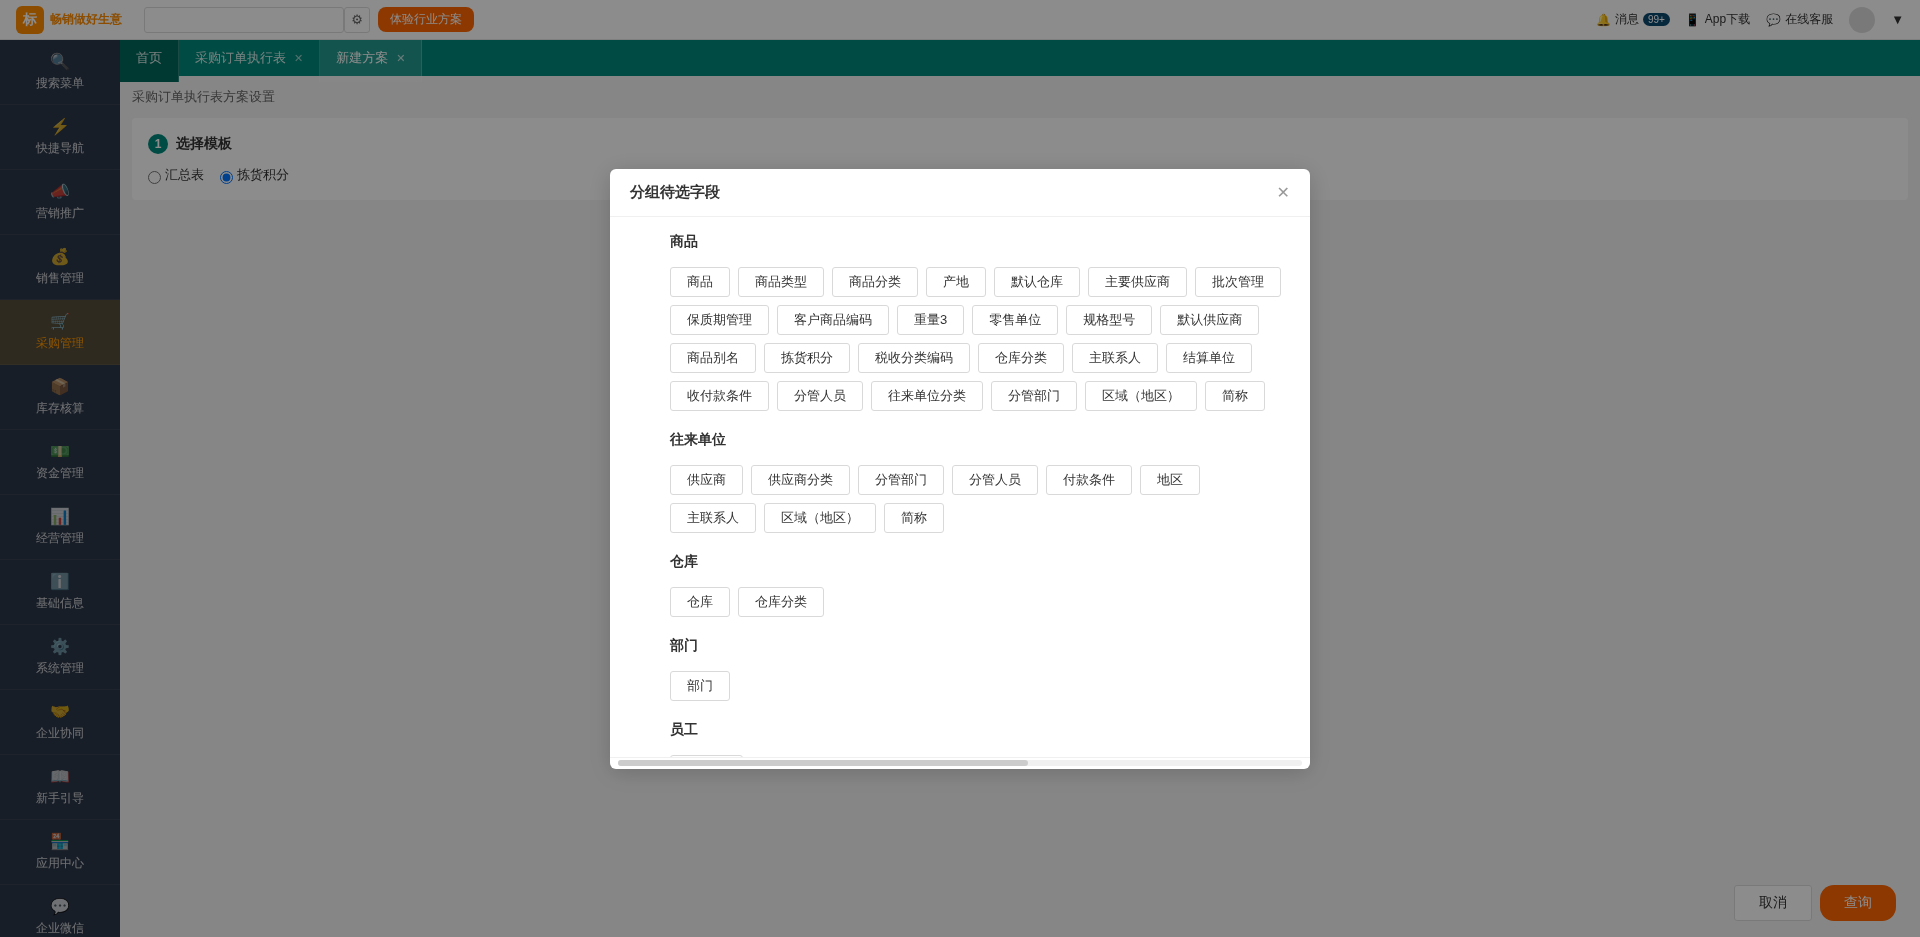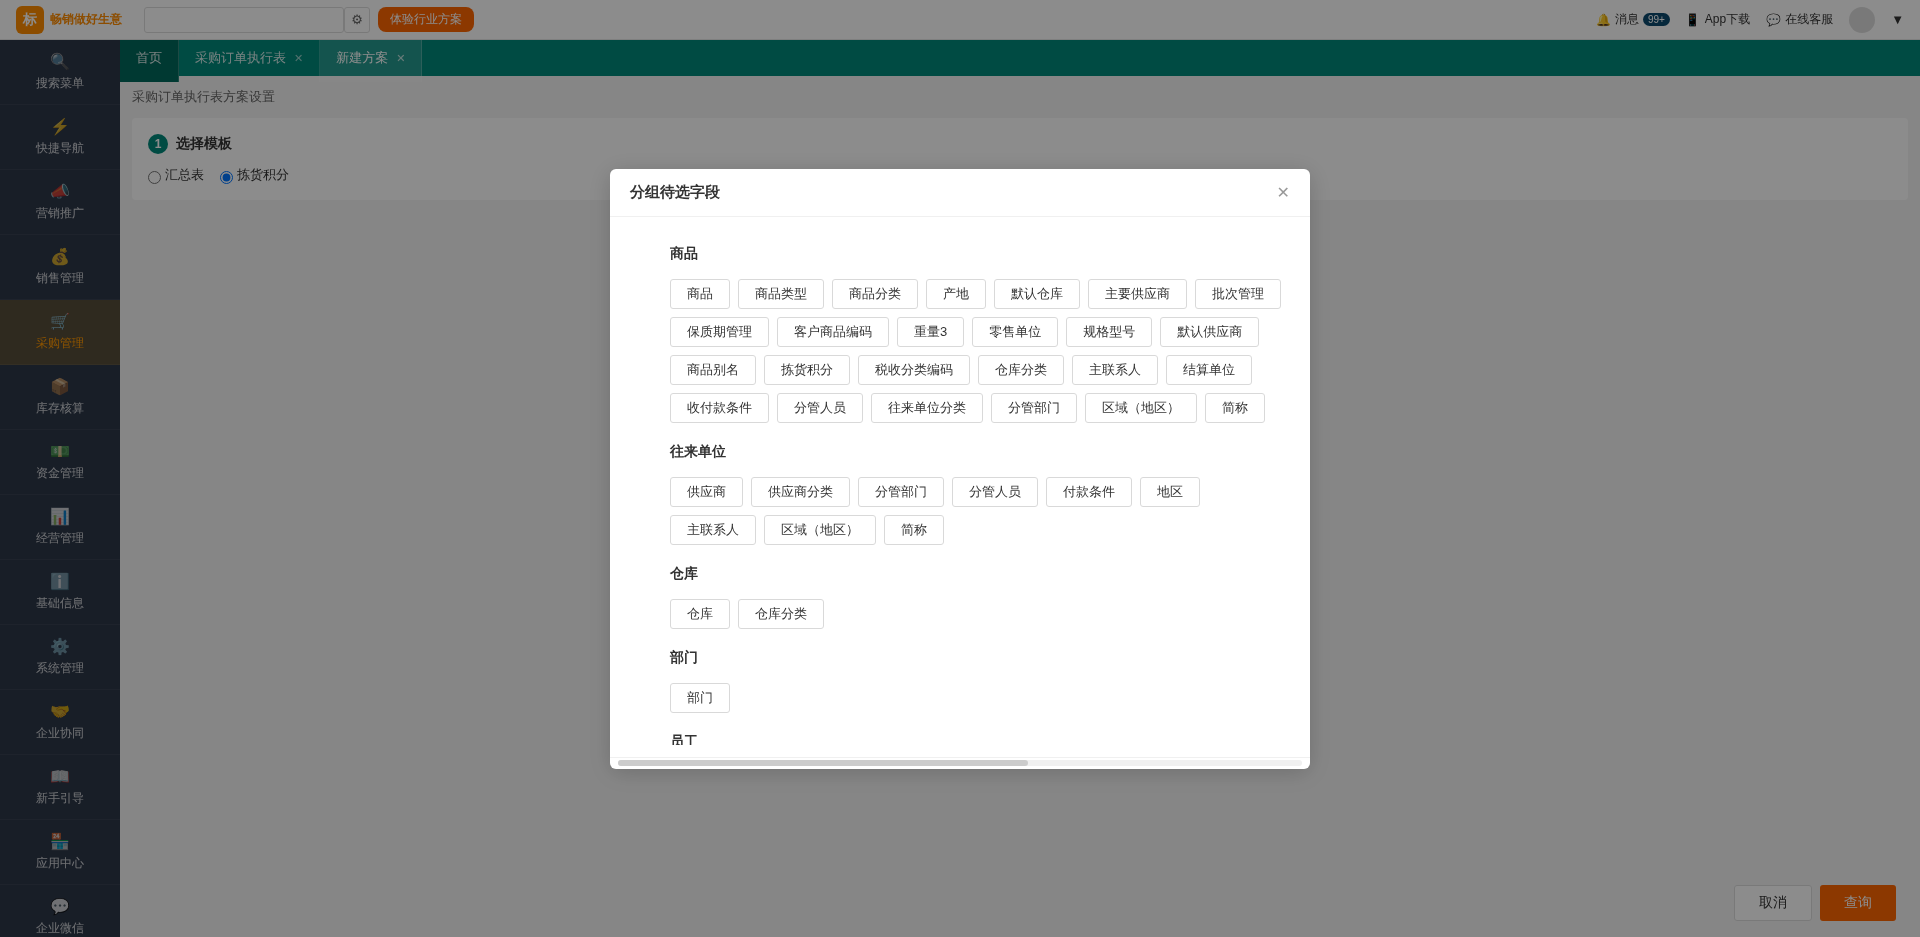--- a/index.html
+++ b/index.html
@@ -118,37 +118,36 @@
     .bottom-btns {
       position: fixed; bottom: 16px; right: 24px;
       display: flex; gap: 8px;
     }
     .btn-cancel {
       padding: 8px 24px; border: 1px solid #ddd; background: white;
       border-radius: 3px; cursor: pointer; font-size: 14px; color: #333;
     }
     .btn-confirm {
       padding: 8px 24px; border: none; background: #ff6600;
-      border-radius: 3px; cursor: pointer; font-size: 14px; color: white;
+      border-radius: 14px; cursor: pointer; font-size: 14px; color: white;
     }
 
     
     .overlay {
       position: fixed; top: 0; left: 0; right: 0; bottom: 0;
       background: rgba(0,0,0,0.45); z-index: 200;
     }
 
     
     .modal {
       position: fixed; top: 50%; left: 50%; transform: translate(-50%, -50%);
       width: 700px; max-height: 600px;
       background: white; border-radius: 6px; z-index: 201;
       display: flex; flex-direction: column;
       box-shadow: 0 4px 24px rgba(0,0,0,0.18);
-      gap: 12px;
     }
     .modal-header {
       display: flex; align-items: center; justify-content: space-between;
       padding: 14px 20px; border-bottom: 1px solid #f0f0f0;
       flex-shrink: 0;
     }
     .modal-title { font-size: 15px; font-weight: bold; color: #333; }
     .modal-close { cursor: pointer; color: #999; font-size: 16px; }
     .modal-body {
       flex: 1; overflow-y: auto; padding: 16px 20px; margin-left: 40px;

